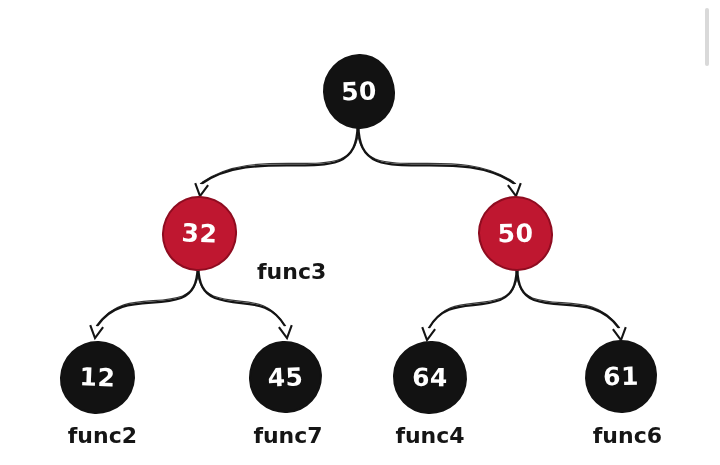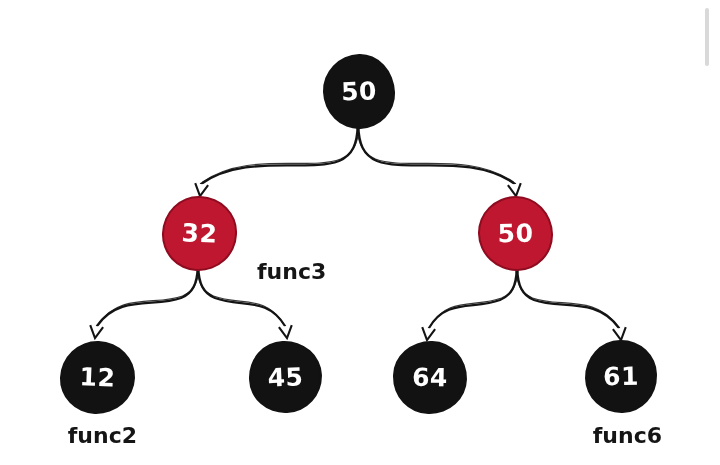--- a/index.html
+++ b/index.html
@@ -142,16 +142,18 @@
   </div>
   <div class="node n5" style="background: rgb(18, 18, 18); border-color: rgb(18, 18, 18);">
     <span>64</span>
   </div>
   <div class="node n6" style="background: rgb(18, 18, 18); border-color: rgb(18, 18, 18);">
     <span>61</span>
   </div>
 
   <div class="label l1">func3</div>
   <div class="label l3">func2</div>
+  <div class="label l4">func7</div>
+  <div class="label l5">func4</div>
   <div class="label l6">func6</div>
 
   <div class="scrollbar"></div>
 </div>
 
 </body></html>

